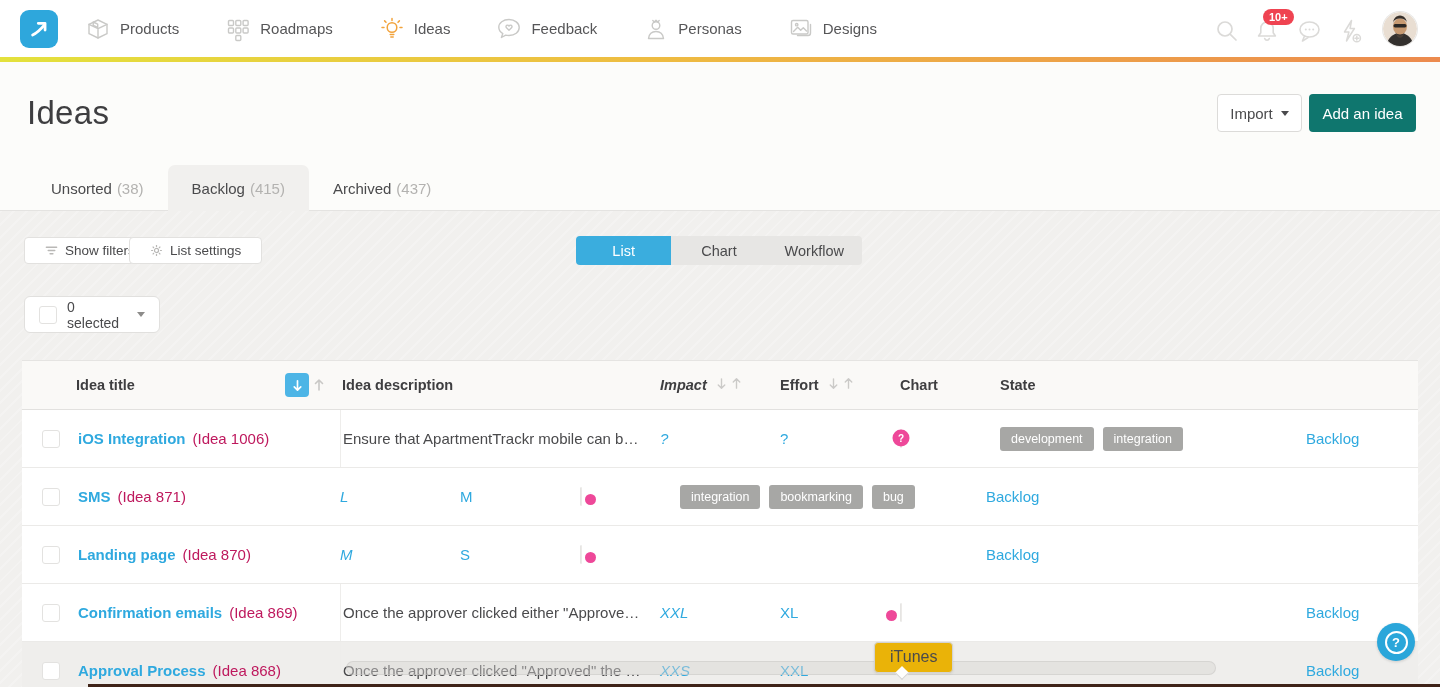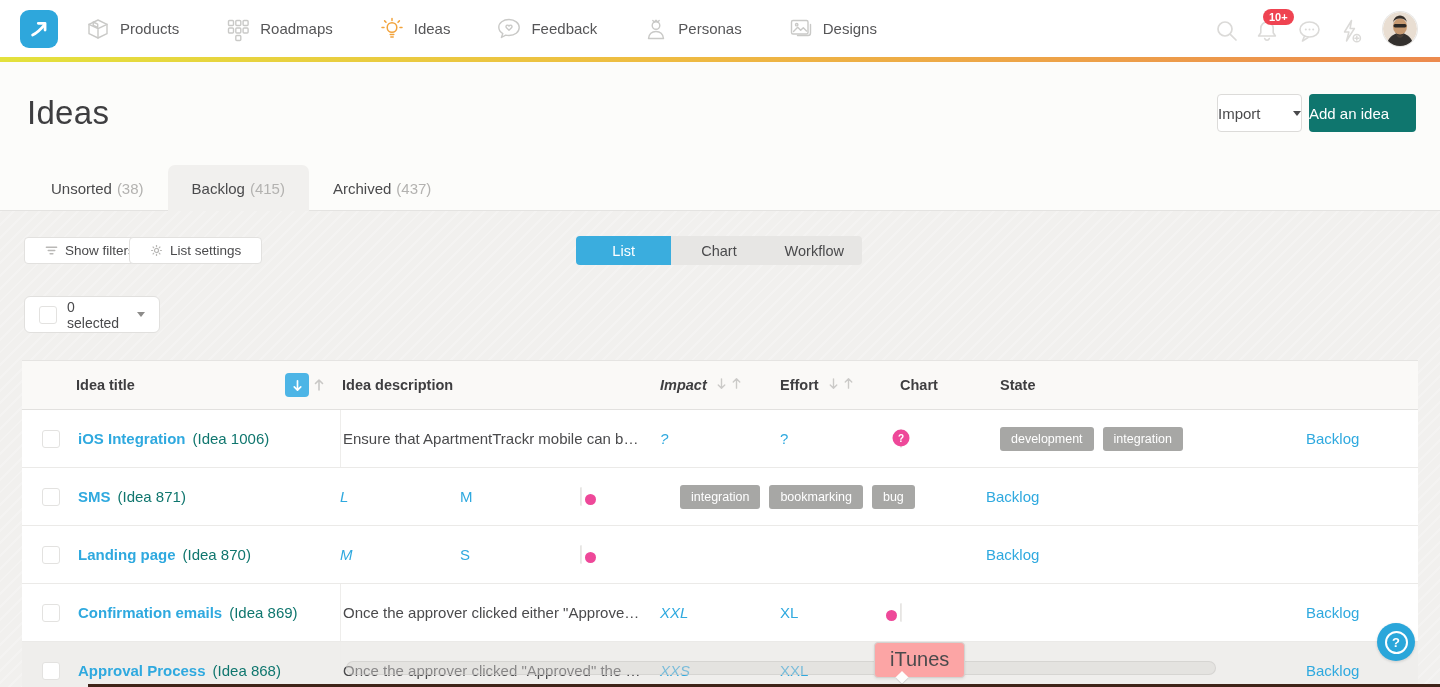--- a/index.html
+++ b/index.html
@@ -19,21 +19,21 @@
   .nav-ricon svg { width:28px; height:28px; display:block; }
   .badge { position:absolute; left:1263px; top:9px; background:#ef4351; color:#fff; font-size:11px; font-weight:bold; padding:2px 6px; border-radius:9px; z-index:2; }
   .avatar { position:absolute; left:1383px; top:12px; width:34px; height:34px; border-radius:50%; overflow:hidden; box-shadow:0 0 0 1px #e8e7e5; }
 
   .brand-gradient { position:absolute; top:57px; left:0; width:1440px; height:5px;
     background:linear-gradient(90deg,#e3e13c 0%,#eebc41 45%,#ec8a4e 100%); }
 
   
   .page-head { position:absolute; top:62px; left:0; width:1440px; height:149px; background:#fcfcfa; }
   .page-title { position:absolute; left:27px; top:32px; font-size:33px; font-weight:normal; color:#3e3e40; letter-spacing:.3px; }
-  .btn { display:inline-flex; align-items:center; justify-content:space-between; gap:8px; font-size:15px; border-radius:4px; cursor:pointer; }
+  .btn { display:inline-flex; align-items:center; justify-content:center; gap:8px; font-size:15px; border-radius:4px; cursor:pointer; }
   .btn-import { position:absolute; left:1217px; top:32px; width:85px; height:38px; background:#fff; border:1px solid #dcdbd9; color:#4a4a4c; }
   .caret { width:0; height:0; border-left:4px solid transparent; border-right:4px solid transparent; border-top:5px solid #4a4a4c; }
   .btn-add { position:absolute; left:1309px; top:32px; width:107px; height:38px; background:#0f766e; border:none; color:#fff; }
   .tabs { position:absolute; left:27px; bottom:0; display:flex; height:46px; }
   .tab { padding:0 24px; display:flex; align-items:center; gap:5px; font-size:15px; color:#4a4a4c; cursor:pointer; border-radius:7px 7px 0 0; position:relative; z-index:2; }
   .tab .count { color:#b3b2b0; }
   .tab.active { background:#f1f0ee; }
   .head-divider { position:absolute; bottom:0; left:0; width:1440px; height:1px; background:#e4e3e1; z-index:1; }
 
   
@@ -72,38 +72,38 @@
   .c-state { width:112px; flex:none; }
   .hsort { display:inline-flex; align-items:center; gap:2px; margin-left:8px; }
   .hsort svg { width:13px; height:13px; }
   .sort-active-box { width:24px; height:24px; border-radius:4px; background:#4db5e6; display:flex; align-items:center; justify-content:center; cursor:pointer; }
   .sort-active-box svg { width:13px; height:13px; }
   .title-sort { position:absolute; right:14px; display:flex; align-items:center; gap:3px; }
   .tags-sort { margin-left:auto; padding-right:26px; display:flex; gap:2px; }
   .tags-sort svg { width:13px; height:13px; }
 
   .idea-link { font-size:15px; font-weight:bold; color:#2fa9df; cursor:pointer; white-space:nowrap; }
-  .idea-num { font-size:15px; color:#0f766e; white-space:nowrap; }
+  .idea-num { font-size:15px; color:#be185d; white-space:nowrap; }
   .desc-text { font-size:15px; color:#4a4a4c; white-space:nowrap; overflow:hidden; }
   .val { font-size:15px; color:#2fa9df; }
   .state-link { font-size:15px; color:#2fa9df; cursor:pointer; }
   .tag { background:#a7a7a5; color:#fff; font-size:12.5px; padding:5px 11px; border-radius:3px; white-space:nowrap; }
 
   .mini-chart { position:relative; width:30px; height:38px; background:#fff; border:1px solid #e6e5e3; border-radius:5px; cursor:pointer; }
   .mini-chart:before { content:""; position:absolute; left:0; right:0; top:50%; height:1px; background:#eceae8; }
   .mini-chart:after { content:""; position:absolute; top:0; bottom:0; left:50%; width:1px; background:#eceae8; }
   .dot { position:absolute; width:11px; height:11px; border-radius:50%; background:#ee4899; z-index:2; }
   .dot-top-left    .dot { left:4px; top:6px; }
   .dot-top-right   .dot { right:4px; top:6px; }
   .dot-top-center  .dot { left:50%; transform:translateX(-50%); top:3px; }
   .dot-center-question .dot { width:17px; height:17px; left:50%; top:50%; transform:translate(-50%,-50%); display:flex; align-items:center; justify-content:center; color:#fff; font-size:10px; font-weight:bold; }
 
   .scroll-thumb { position:absolute; left:346px; top:450px; width:870px; height:14px; border-radius:7px; background:rgba(214,212,210,.45); border:1px solid rgba(200,198,196,.5); z-index:5; }
 
-  .tooltip { position:absolute; left:874px; top:431px; z-index:50; background:#fca5a5; border:1px solid #d4d3d1; border-radius:4px; padding:5px 15px 6px; font-size:20px; color:#4a4a4c; box-shadow:0 1px 3px rgba(0,0,0,.08); }
+  .tooltip { position:absolute; left:874px; top:431px; z-index:50; background:#eab308; border:1px solid #d4d3d1; border-radius:4px; padding:5px 15px 6px; font-size:16px; color:#4a4a4c; box-shadow:0 1px 3px rgba(0,0,0,.08); }
   .tooltip-arrow { position:absolute; left:22px; bottom:-6px; width:10px; height:10px; background:#fefefd; border-right:1px solid #d4d3d1; border-bottom:1px solid #d4d3d1; transform:rotate(45deg); }
 
   .help-fab { position:absolute; left:1377px; top:623px; width:38px; height:38px; border-radius:50%; background:#2aa6da; border:none; display:flex; align-items:center; justify-content:center; cursor:pointer; z-index:60; box-shadow:0 1px 3px rgba(0,0,0,.15); }
   .help-ring { width:23px; height:23px; border:2px solid #fff; border-radius:50%; display:flex; align-items:center; justify-content:center; color:#fff; font-size:13px; font-weight:bold; }
 
   .bottom-strip { position:absolute; left:88px; bottom:0; width:1352px; height:3px; background:#3f2318; z-index:70; }
 </style>
 </head>
 <body>
 

